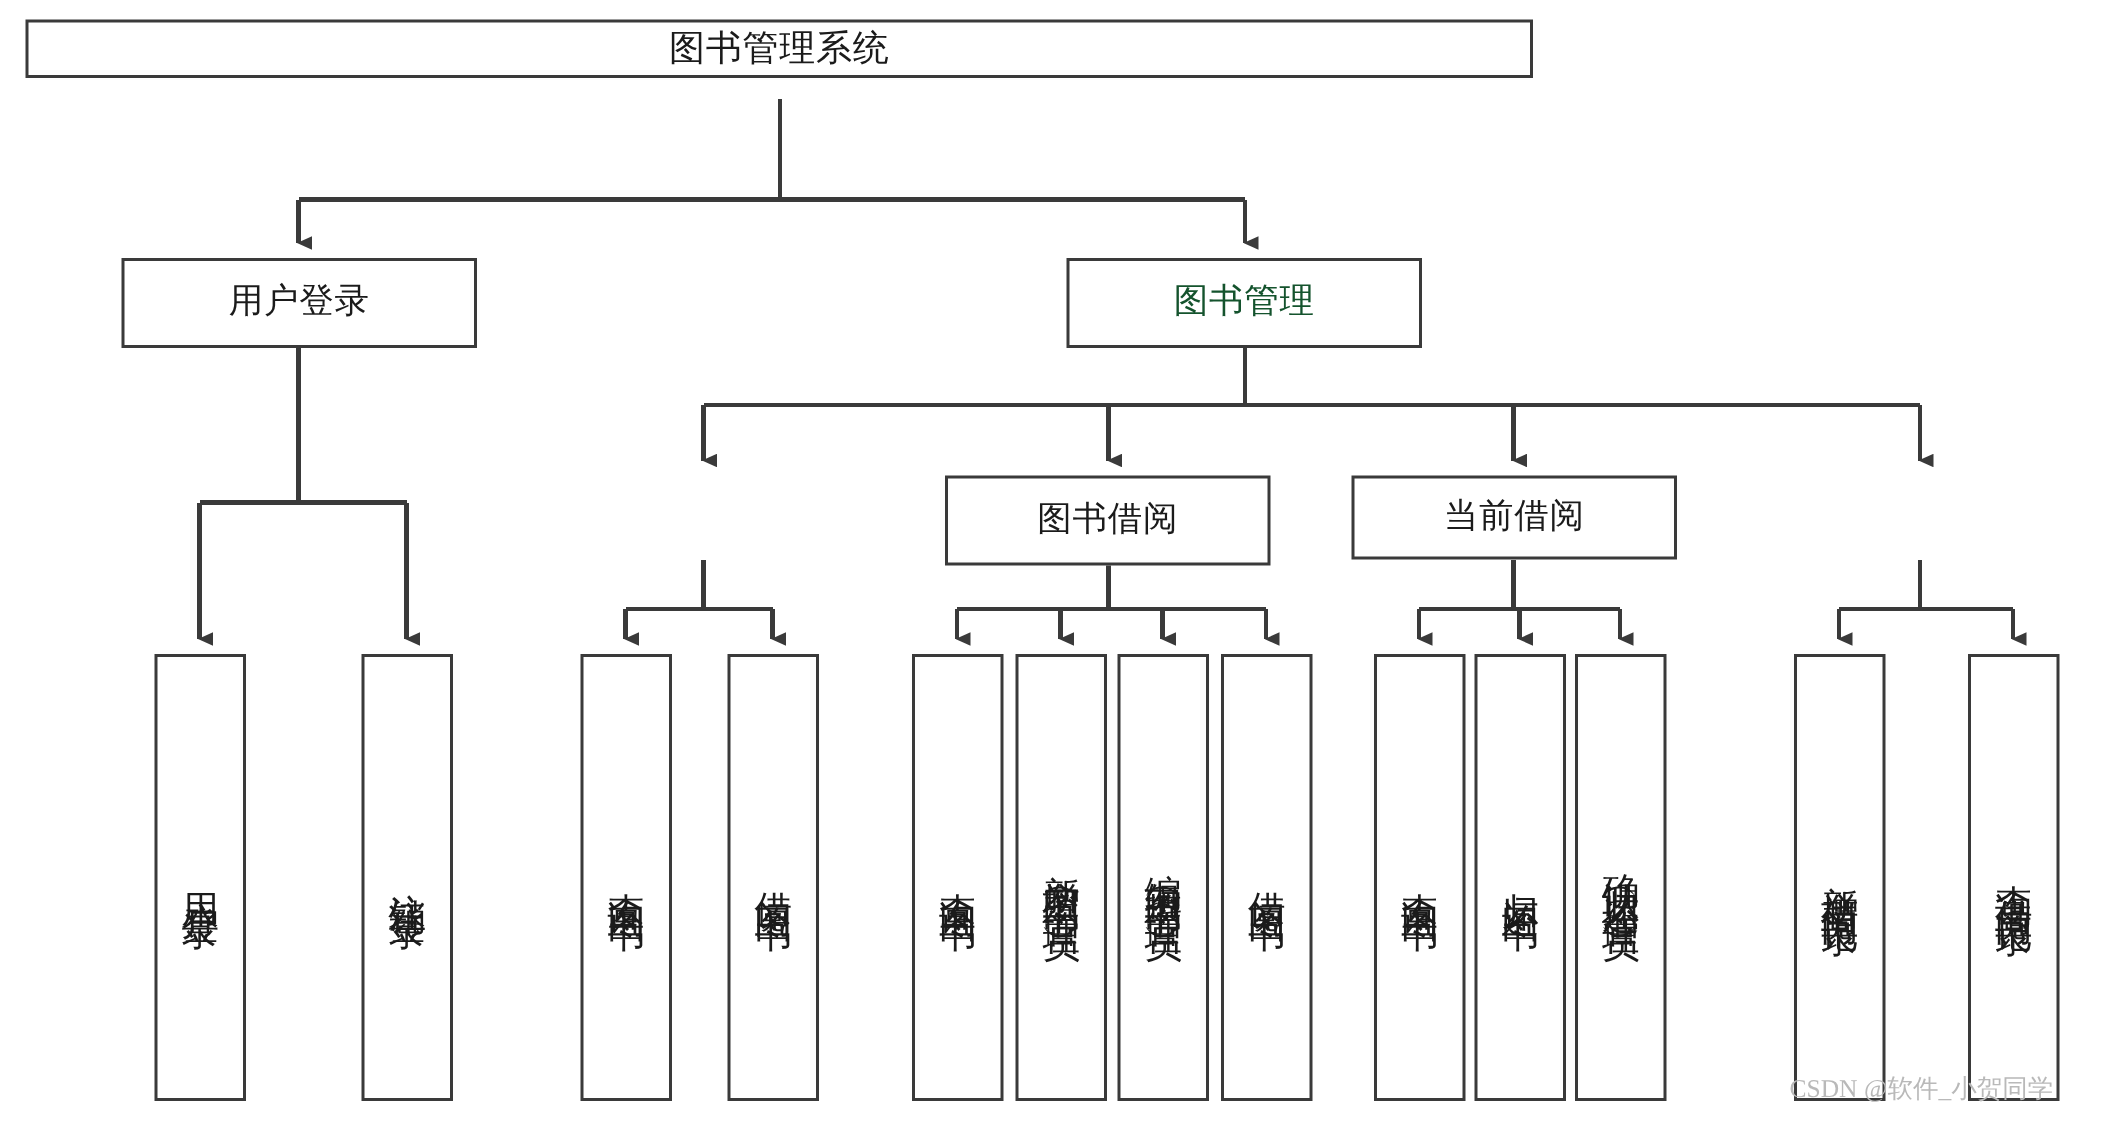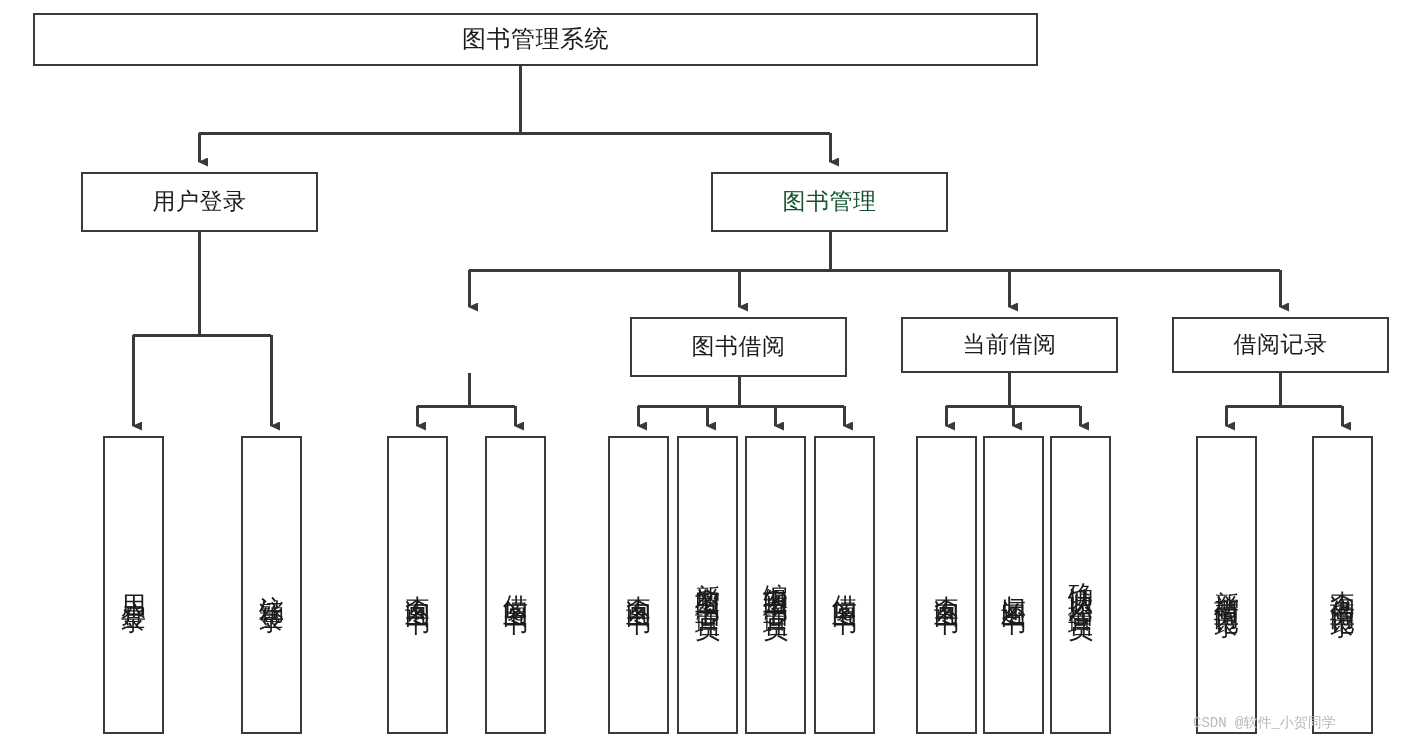--- a/index.html
+++ b/index.html
@@ -62,25 +62,25 @@
     font-size: 25px;
     line-height: 1;
     letter-spacing: 5px;
     max-height: 100%;
     text-align: center;
   }
   .watermark {
     position: absolute;
     left: 1193px;
     top: 714px;
-    font-size: 14px;
+    font-size: 17px;
     color: #b9b9b9;
     white-space: nowrap;
     z-index: 3;
-    font-family: Liberation Mono, monospace;
+    font-family: Liberation Serif, serif;
   }
 </style>
 </head>
 <body>
 
 <div id="diagram-root" style="background: rgb(255, 255, 255);">
 
   <svg id="edge-layer" viewBox="0 0 1405 747" width="1405" height="747" xmlns="http://www.w3.org/2000/svg">
     <defs>
       <marker id="arrowhead" markerWidth="9" markerHeight="10" refX="4.5" refY="9" orient="auto" markerUnits="userSpaceOnUse">
@@ -124,40 +124,37 @@
       <path d="M 1013,406 L 1013,426" marker-end="url(#arrowhead)"></path>
       <path d="M 1080,406 L 1080,426" marker-end="url(#arrowhead)"></path>
 
       <path d="M 1280,373 L 1280,406"></path>
       <path d="M 1226,406 L 1342,406"></path>
       <path d="M 1226,406 L 1226,426" marker-end="url(#arrowhead)"></path>
       <path d="M 1342,406 L 1342,426" marker-end="url(#arrowhead)"></path>
     </g>
   </svg>
 
-  <div class="node horiz root" style="left: 17px; top: 13px; width: 1005px; height: 53px; border-color: rgb(58, 58, 58); background: rgb(255, 255, 255); color: rgb(27, 27, 27); margin-left: 16px;">
+  <div class="node horiz root" style="left: 17px; top: 13px; width: 1005px; height: 39px; border-color: rgb(58, 58, 58); background: rgb(255, 255, 255); color: rgb(27, 27, 27);">
     <span class="label">图书管理系统</span>
   </div>
 
   <div class="node horiz" style="left: 81px; top: 172px; width: 237px; height: 60px; border-color: rgb(58, 58, 58); background: rgb(255, 255, 255); color: rgb(27, 27, 27);">
     <span class="label">用户登录</span>
   </div>
   <div class="node horiz" style="left: 711px; top: 172px; width: 237px; height: 60px; border-color: rgb(58, 58, 58); background: rgb(255, 255, 255); color: #14532d;">
     <span class="label">图书管理</span>
   </div>
 
   <div class="node horiz" style="left: 630px; top: 317px; width: 217px; height: 60px; border-color: rgb(58, 58, 58); background: rgb(255, 255, 255); color: rgb(27, 27, 27);">
     <span class="label">图书借阅</span>
   </div>
   <div class="node horiz" style="left: 901px; top: 317px; width: 217px; height: 56px; border-color: rgb(58, 58, 58); background: rgb(255, 255, 255); color: rgb(27, 27, 27);">
     <span class="label">当前借阅</span>
   </div>
-  <div class="node horiz" style="left: 1172px; top: 317px; width: 217px; height: 56px; border-color: rgb(58, 58, 58); background: rgb(255, 255, 255); color: rgb(27, 27, 27);">
-    <span class="label">借阅记录</span>
-  </div>
 
   <div class="node vert" style="left: 103px; top: 436px; width: 61px; height: 298px; border-color: rgb(58, 58, 58); background: rgb(255, 255, 255); color: rgb(27, 27, 27);">
     <span class="label">用户登录</span>
   </div>
   <div class="node vert" style="left: 241px; top: 436px; width: 61px; height: 298px; border-color: rgb(58, 58, 58); background: rgb(255, 255, 255); color: rgb(27, 27, 27);">
     <span class="label">注销登录</span>
   </div>
 
   <div class="node vert" style="left: 387px; top: 436px; width: 61px; height: 298px; border-color: rgb(58, 58, 58); background: rgb(255, 255, 255); color: rgb(27, 27, 27);">
     <span class="label">查询图书</span>

